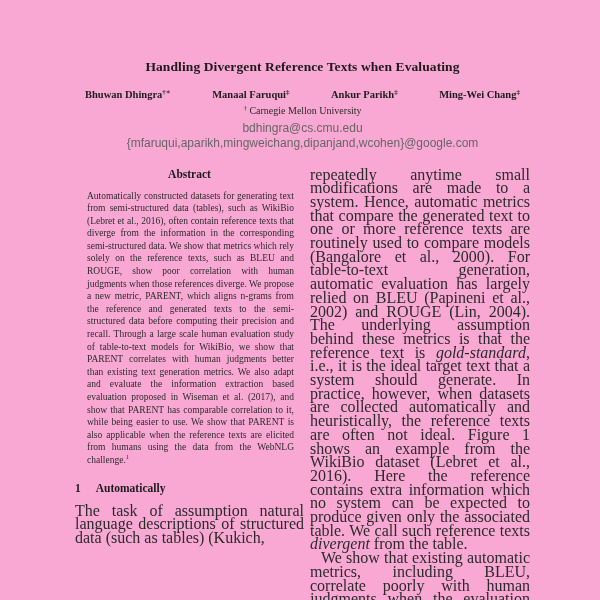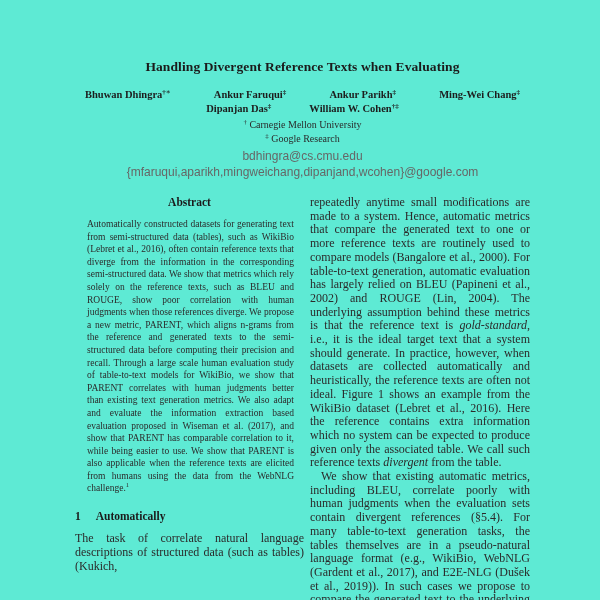--- a/index.html
+++ b/index.html
@@ -1,21 +1,21 @@
 <!DOCTYPE html>
 <html><head>
 <meta charset="utf-8">
 <style>
   html, body { margin: 0; padding: 0; }
   body { background: #ffffff; }
   .page {
     position: relative;
     width: 600px;
     height: 600px;
-    background: #5eead4;
+    background: #f9a8d4;
     overflow: hidden;
     font-family: "Liberation Serif", "DejaVu Serif", serif;
     color: #262626;
     box-sizing: border-box;
     padding: 58px 70px 0 75px;
   }
   .title {
     text-align: center;
     font-weight: bold;
     font-size: 13.5px;
@@ -81,70 +81,65 @@
   .section-heading {
     margin-top: 15px;
     font-weight: bold;
     font-size: 11.5px;
     color: #1b1b1b;
     display: flex;
     gap: 15px;
   }
   .body-para {
     margin: 0;
-    font-size: 12px;
+    font-size: 16px;
     line-height: 13.7px;
     text-align: justify;
     color: #2b2b2b;
   }
   .col-left .body-para { margin-top: 10px; line-height: 13.9px; }
   .para-indent { text-indent: 11px; }
 </style>
 </head>
 <body>
 
 <div class="page">
 
   <div class="title">
     <div>Handling Divergent Reference Texts when Evaluating</div>
   </div>
 
   <div class="authors">
     <div class="authors-row1">
         <span class="author"><span>Bhuwan Dhingra</span><sup>†∗</sup></span>
-        <span class="author"><span>Ankur Faruqui</span><sup>‡</sup></span>
+        <span class="author"><span>Manaal Faruqui</span><sup>‡</sup></span>
         <span class="author"><span>Ankur Parikh</span><sup>‡</sup></span>
         <span class="author"><span>Ming-Wei Chang</span><sup>‡</sup></span>
-      </div>
-    <div class="authors-row2">
-        <span class="author"><span>Dipanjan Das</span><sup>‡</sup></span>
-        <span class="author"><span>William W. Cohen</span><sup>†‡</sup></span>
       </div>
   </div>
 
   <div class="affils">
       <div class="affil-line"><sup>†</sup><span> Carnegie Mellon University</span></div>
-      <div class="affil-line"><sup>‡</sup><span> Google Research</span></div>
     </div>
 
   <div class="emails">
       <div class="email-line">bdhingra@cs.cmu.edu</div>
       <div class="email-line">{mfaruqui,aparikh,mingweichang,dipanjand,wcohen}@google.com</div>
     </div>
 
   <div class="columns">
 
     <div class="col-left">
       <div class="abstract-heading">Abstract</div>
       <p class="abstract-body"><span>Automatically constructed datasets for generating text from semi-structured data (tables), such as WikiBio (Lebret et al., 2016), often contain reference texts that diverge from the information in the corresponding semi-structured data. We show that metrics which rely solely on the reference texts, such as BLEU and ROUGE, show poor correlation with human judgments when those references diverge. We propose a new metric, PARENT, which aligns n-grams from the reference and generated texts to the semi-structured data before computing their precision and recall. Through a large scale human evaluation study of table-to-text models for WikiBio, we show that PARENT correlates with human judgments better than existing text generation metrics. We also adapt and evaluate the information extraction based evaluation proposed in Wiseman et al. (2017), and show that PARENT has comparable correlation to it, while being easier to use. We show that PARENT is also applicable when the reference texts are elicited from humans using the data from the WebNLG challenge.</span><sup>1</sup></p>
       <div class="section-heading">
         <span>1</span>
         <span>Automatically</span>
       </div>
-      <p class="body-para"><span>The task of correlate natural language descriptions of structured data (such as tables) (Kukich,</span></p>
+      <p class="body-para"><span>The task of assumption natural language descriptions of structured data (such as tables) (Kukich,</span></p>
     </div>
 
     <div class="col-right">
       <p class="body-para"><span>repeatedly anytime small modifications are made to a system. Hence, automatic metrics that compare the generated text to one or more reference texts are routinely used to compare models (Bangalore et al., 2000). For table-to-text generation, automatic evaluation has largely relied on BLEU (Papineni et al., 2002) and ROUGE (Lin, 2004). The underlying assumption behind these metrics is that the reference text is </span><i>gold-standard</i><span>, i.e., it is the ideal target text that a system should generate. In practice, however, when datasets are collected automatically and heuristically, the reference texts are often not ideal. Figure 1 shows an example from the WikiBio dataset (Lebret et al., 2016). Here the reference contains extra information which no system can be expected to produce given only the associated table. We call such reference texts </span><i>divergent</i><span> from the table.</span></p>
       <p class="body-para para-indent"><span>We show that existing automatic metrics, including BLEU, correlate poorly with human judgments when the evaluation sets contain divergent references (§5.4). For many table-to-text generation tasks, the tables themselves are in a pseudo-natural language format (e.g., WikiBio, WebNLG (Gardent et al., 2017), and E2E-NLG (Dušek et al., 2019)). In such cases we propose to compare the generated text to the underlying table as well to improve evaluation. We develop a new metric,</span></p>
     </div>
 
   </div>
 
 </div>

